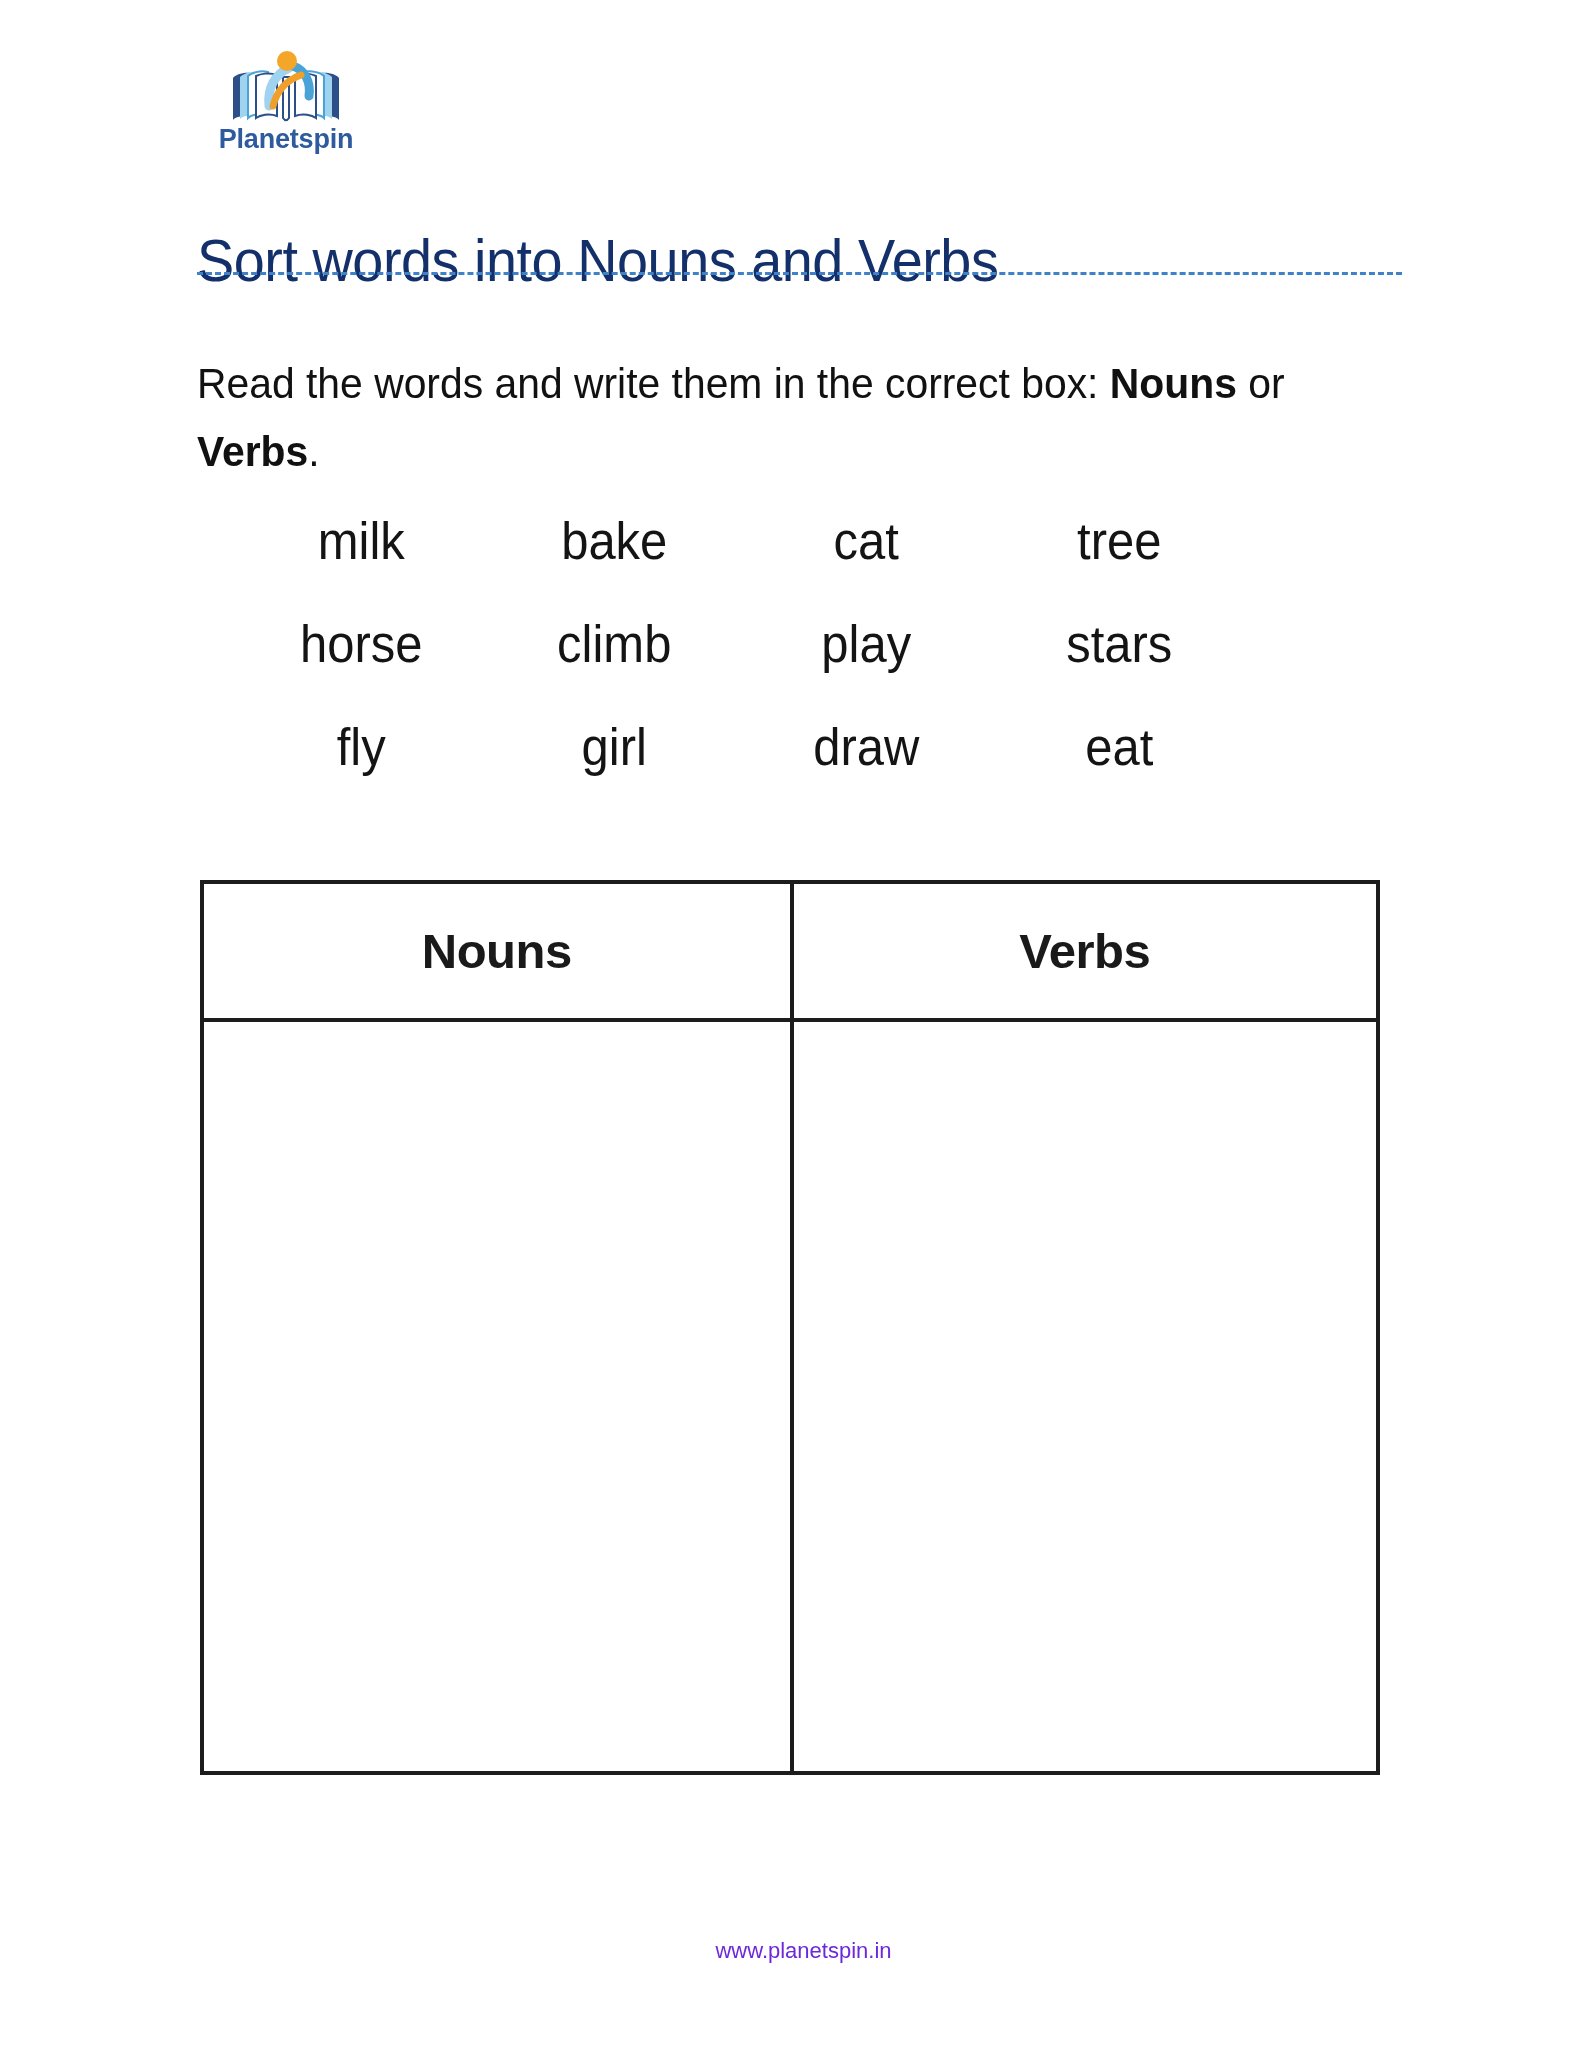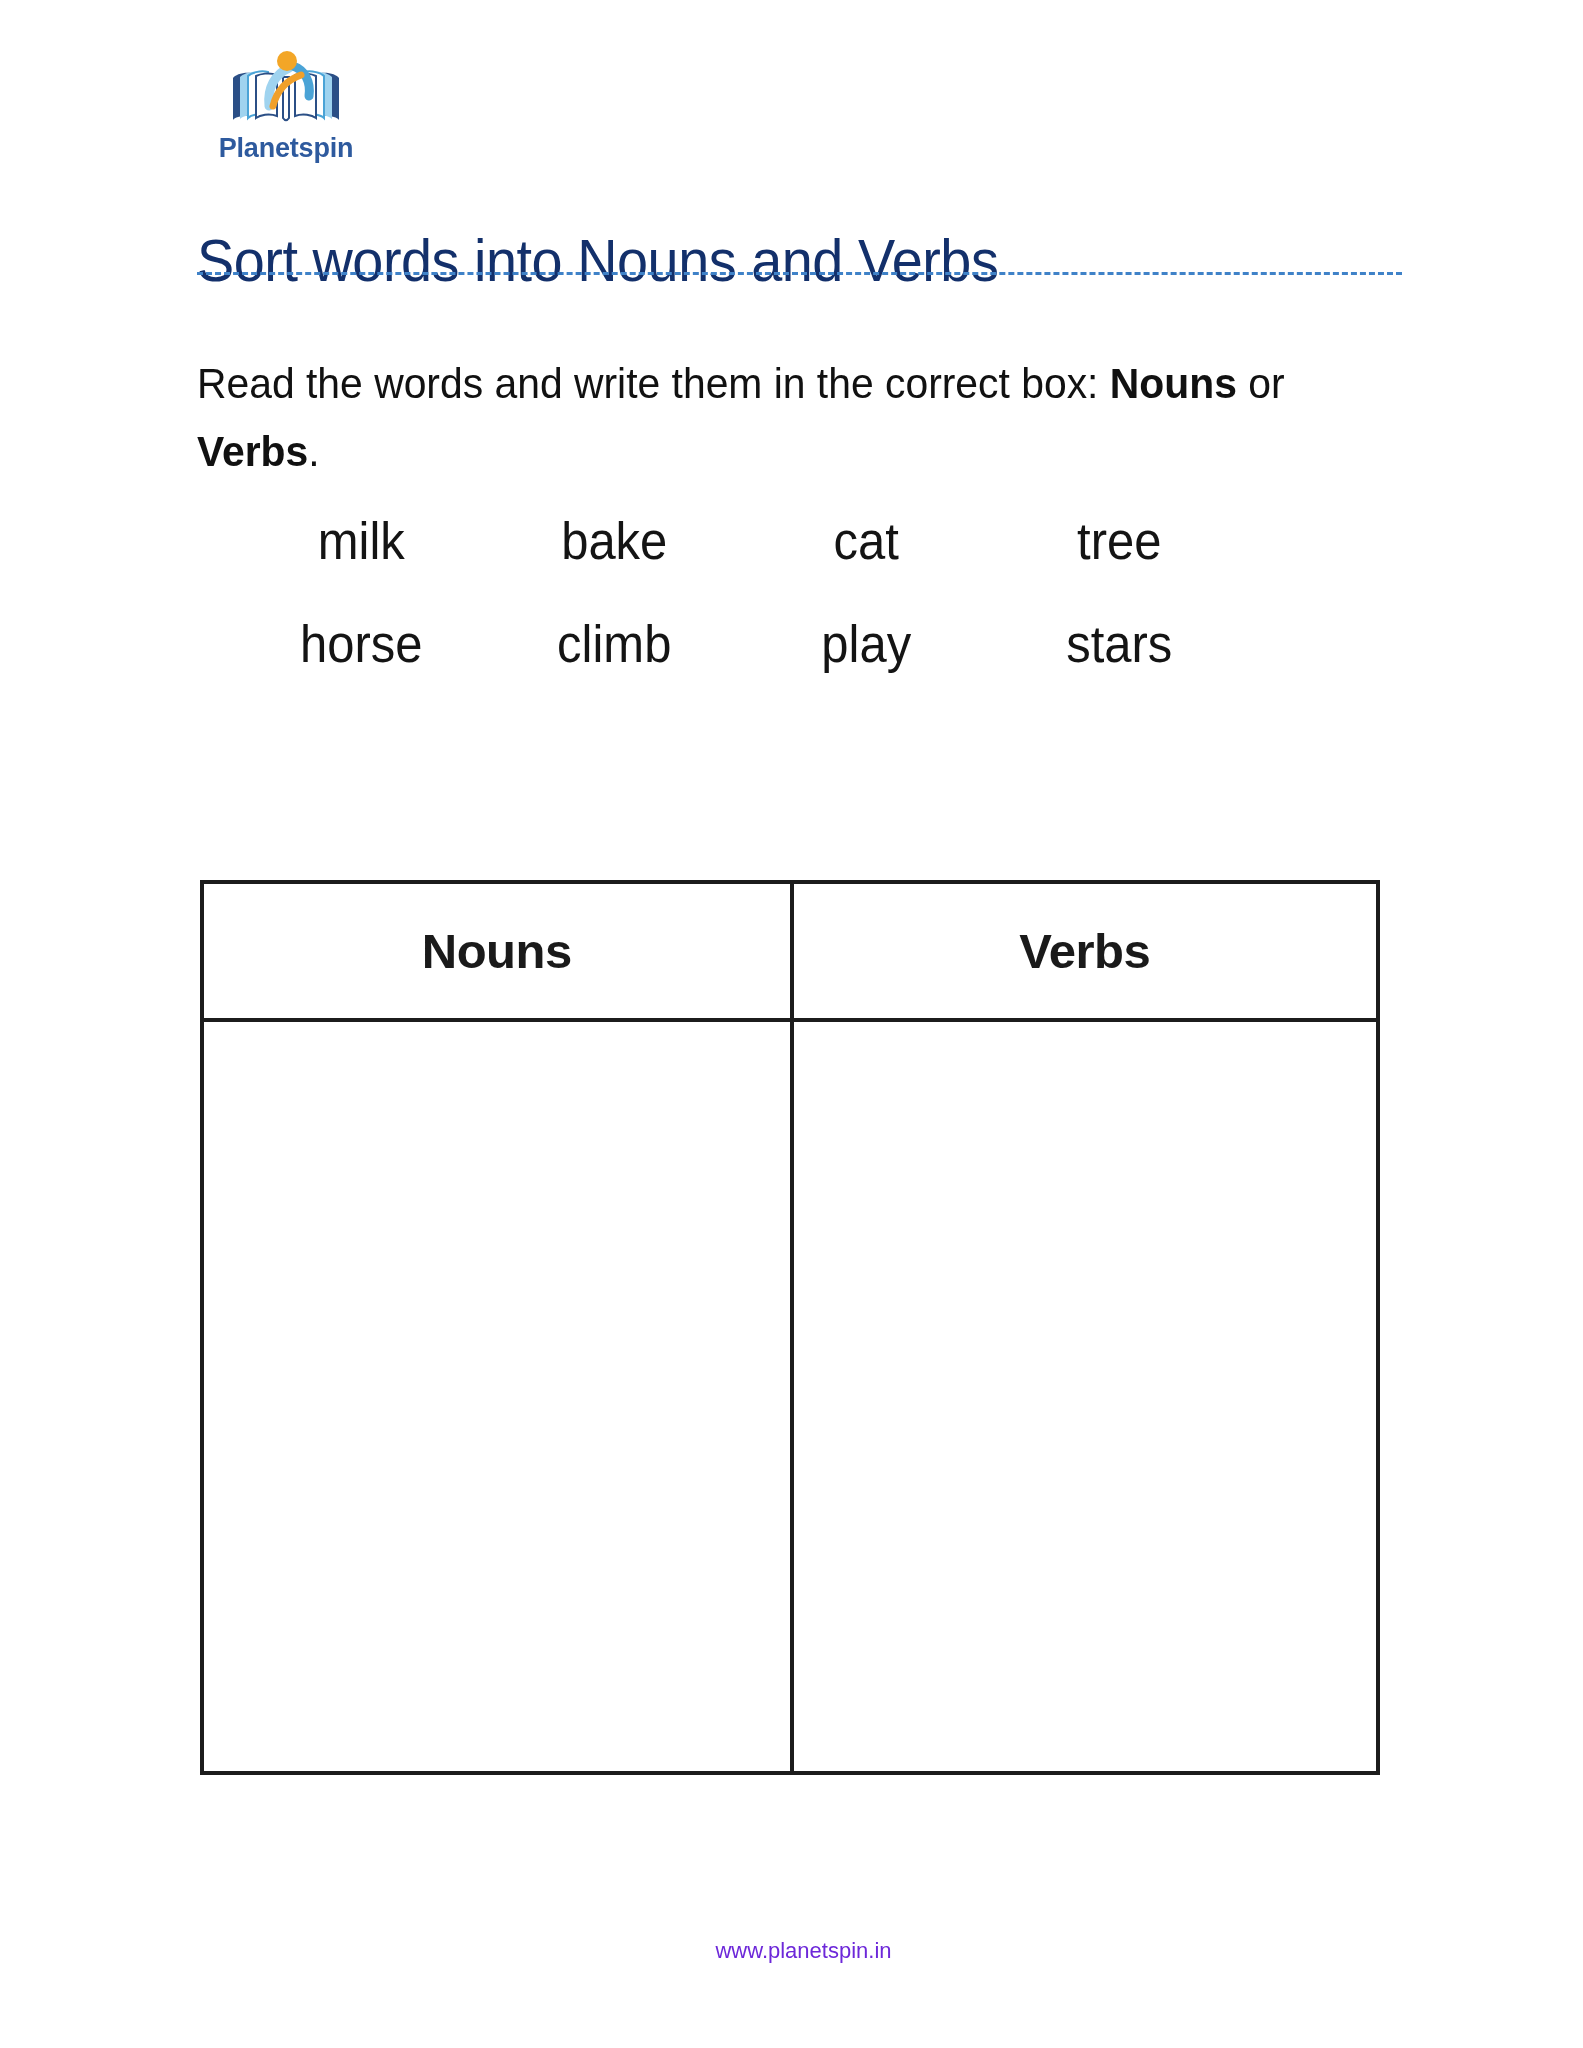--- a/index.html
+++ b/index.html
@@ -31,21 +31,21 @@
     margin: 0 auto;
     display: block;
   }
   .logo-wordmark {
     font-family: "Liberation Sans", sans-serif;
     font-size: 27px;
     font-weight: bold;
     color: #2e5a9e;
     letter-spacing: -0.2px;
     text-align: center;
-    margin-top: 11px;
+    margin-top: 2px;
     line-height: 1;
   }
 
   
   .page-title {
     position: absolute;
     left: 197px;
     top: 186px;
     font-family: "Liberation Sans Narrow", "Liberation Sans", sans-serif;
     font-size: 60px;
@@ -206,20 +206,26 @@
     <div class="word-cell">bake</div>
     <div class="word-cell">cat</div>
     <div class="word-cell">tree</div>
   </div>
   <div class="word-row">
     <div class="word-cell">horse</div>
     <div class="word-cell">climb</div>
     <div class="word-cell">play</div>
     <div class="word-cell">stars</div>
   </div>
+  <div class="word-row">
+    <div class="word-cell">fly</div>
+    <div class="word-cell">girl</div>
+    <div class="word-cell">draw</div>
+    <div class="word-cell">eat</div>
+  </div>
 </div>
 
 <div class="sort-table">
   <div class="sort-table-header">
     <div class="col-left">
       <span class="col-head-label">Nouns</span>
     </div>
     <div class="col-right">
       <span class="col-head-label">Verbs</span>
     </div>

